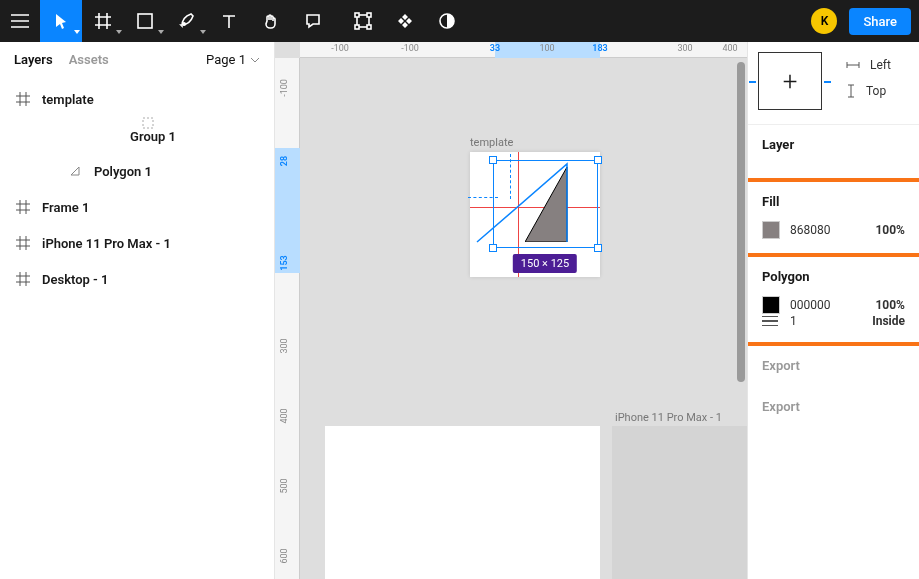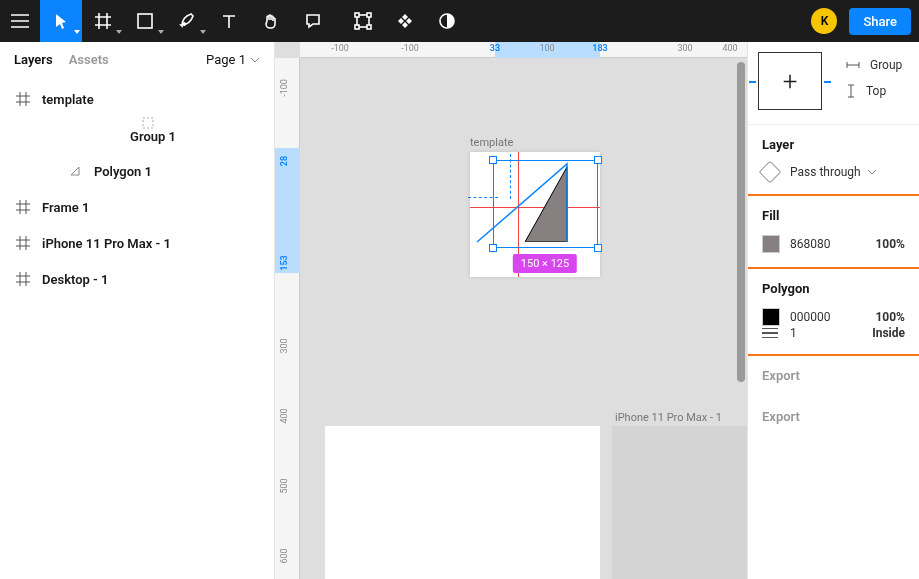--- a/index.html
+++ b/index.html
@@ -47,42 +47,42 @@
   .ruler-v .tick.blue { color: #0a85ff; font-weight: 600; }
   .ruler-h .hl { position: absolute; top: 0; height: 16px; background: #b8ddff; }
   .ruler-v .hl { position: absolute; left: 0; width: 25px; background: #b8ddff; }
   .scrollbar-v { position: absolute; right: 2px; top: 20px; width: 8px; height: 320px; background: #9a9a9a; border-radius: 4px; }
 
   .stage { position: absolute; left: 25px; top: 16px; right: 0; bottom: 0; }
   .frame-label { position: absolute; font-size: 11px; color: #777; }
   .frame-box { position: absolute; background: #fff; box-shadow: 0 0 4px rgba(0,0,0,.12); }
   .sel-box { position: absolute; border: 1.5px solid #0a85ff; }
   .handle { position: absolute; width: 8px; height: 8px; background: #fff; border: 1.5px solid #0a85ff; }
-  .dim-badge { position: absolute; background: #d946ef; color: #fff; font-size: 11px; padding: 3px 8px; border-radius: 2px; transform: translateX(-50%); white-space: nowrap; }
+  .dim-badge { position: absolute; background: #4c1d95; color: #fff; font-size: 11px; padding: 3px 8px; border-radius: 2px; transform: translateX(-50%); white-space: nowrap; }
   .guide-v { position: absolute; top: 0; bottom: 0; width: 0; border-left: 1px solid #e44; }
   .guide-h { position: absolute; left: 0; right: 0; height: 0; border-top: 1px solid #e44; }
   .guide-dash-v { position: absolute; width: 0; border-left: 1.5px dashed #0a85ff; }
   .guide-dash-h { position: absolute; height: 0; border-top: 1.5px dashed #0a85ff; }
   .shape-tri { position: absolute; }
 
   .iphone-frame { position: absolute; background: #d4d4d4; }
   .desktop-frame { position: absolute; background: #fff; }
 
   
   .right { width: 172px; border-left: 1px solid #e5e5e5; background: #fff; padding: 10px 0 0 0; overflow: hidden; }
   .align-section { display: flex; align-items: flex-start; padding: 0 10px 14px 10px; border-bottom: 1px solid #eee; }
   .align-box { width: 64px; height: 58px; border: 1px solid #333; display: flex; align-items: center; justify-content: center; font-size: 26px; font-weight: 300; position: relative; }
   .align-box::before, .align-box::after { content: ""; position: absolute; background: #0a85ff; }
   .align-box::before { left: -10px; top: 50%; width: 7px; height: 2px; }
   .align-box::after { right: -10px; top: 50%; width: 7px; height: 2px; }
   .align-opts { margin-left: 24px; font-size: 12px; }
   .align-opt { display: flex; align-items: center; height: 26px; color: #333; }
   .align-opt svg { margin-right: 10px; stroke: #555; }
 
-  .section { padding: 12px 14px 14px 14px; border-bottom: 2px solid #f97316; }
+  .section { padding: 12px 14px 14px 14px; border-bottom: 4px solid #f97316; }
   .section.noborder { border-bottom: none; }
   .sec-title { font-size: 13px; font-weight: 700; margin-bottom: 12px; }
   .sec-title.dim { color: #999; font-weight: 600; }
   .row { display: flex; align-items: center; font-size: 12px; }
   .row:last-child { margin-bottom: 0; }
   .swatch { width: 18px; height: 18px; margin-right: 10px; border: 1px solid #ccc; }
   .val { color: #333; }
   .grow { flex: 1; }
   .pct { color: #333; font-weight: bold; }
   .blend-ic { width: 16px; height: 16px; border: 1.5px solid #999; transform: rotate(45deg); margin-right: 12px; border-radius: 2px; }
@@ -288,40 +288,33 @@
   </div>
 
   <div class="right">
     <div class="align-section">
       <div class="align-box">+</div>
       <div class="align-opts">
         <div class="align-opt">
           <svg width="14" height="10" fill="none">
               <path d="M1 5h12M1 2v6M13 2v6"></path>
             </svg>
-          <span>Group</span>
+          <span>Left</span>
         </div>
         <div class="align-opt">
           <svg width="10" height="14" fill="none">
               <path d="M5 1v12M2 1h6M2 13h6"></path>
             </svg>
           <span>Top</span>
         </div>
       </div>
     </div>
 
     <div class="section">
       <div class="sec-title">Layer</div>
-      <div class="row">
-        <div class="blend-ic"></div>
-        <span class="val">Pass through</span>
-        <svg width="10" height="6" style="margin-left:6px">
-            <path d="M1 1l4 4 4-4" stroke="#888" fill="none"></path>
-          </svg>
-      </div>
     </div>
 
     <div class="section">
       <div class="sec-title">Fill</div>
       <div class="row">
         <div class="swatch" style="background:#868080"></div>
         <span class="val">868080</span>
         <span class="grow"></span>
         <span class="pct">100%</span>
       </div>

